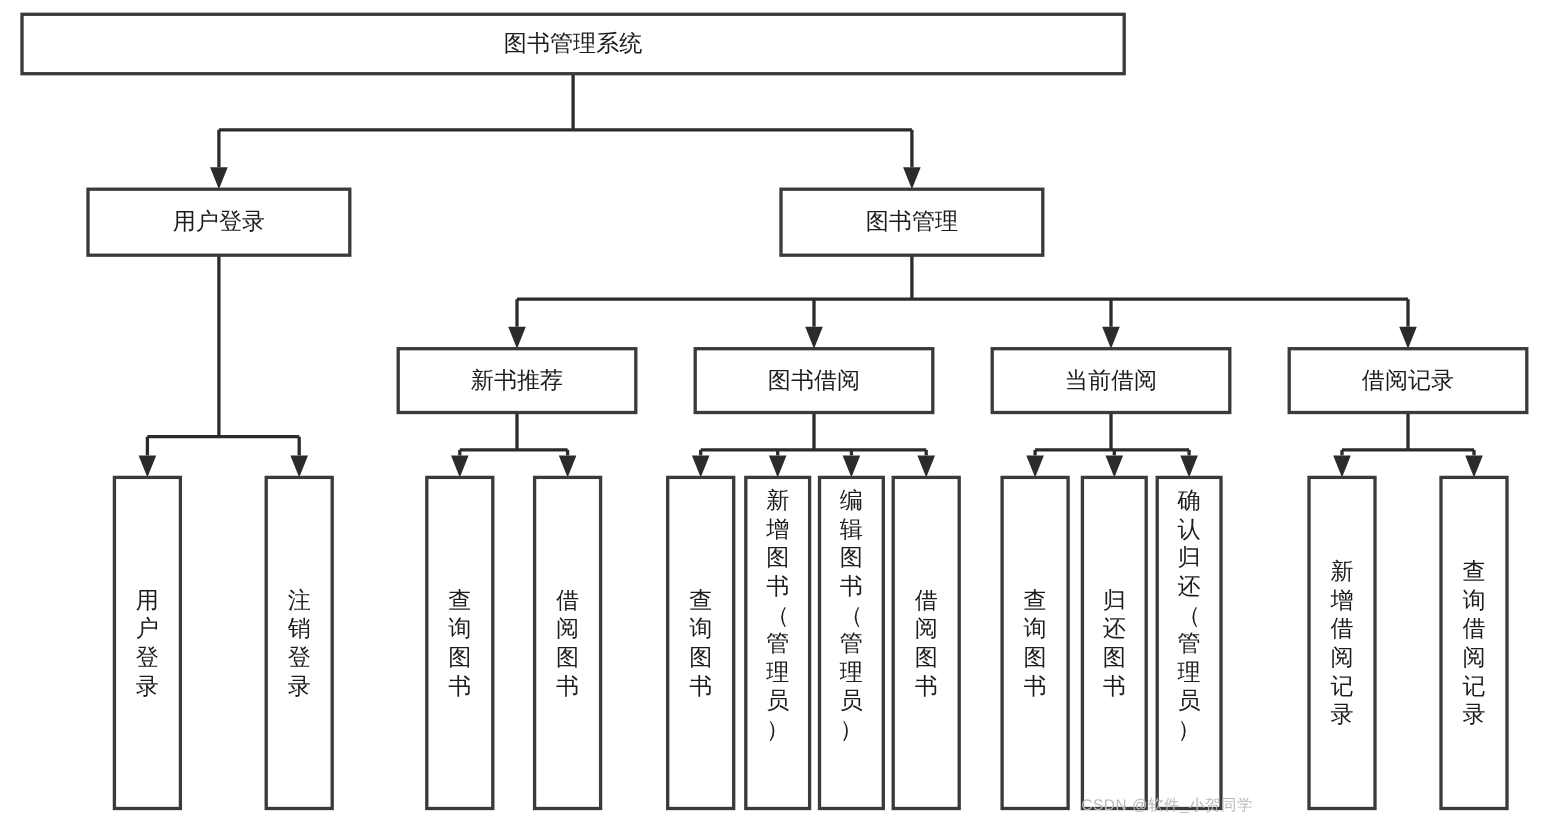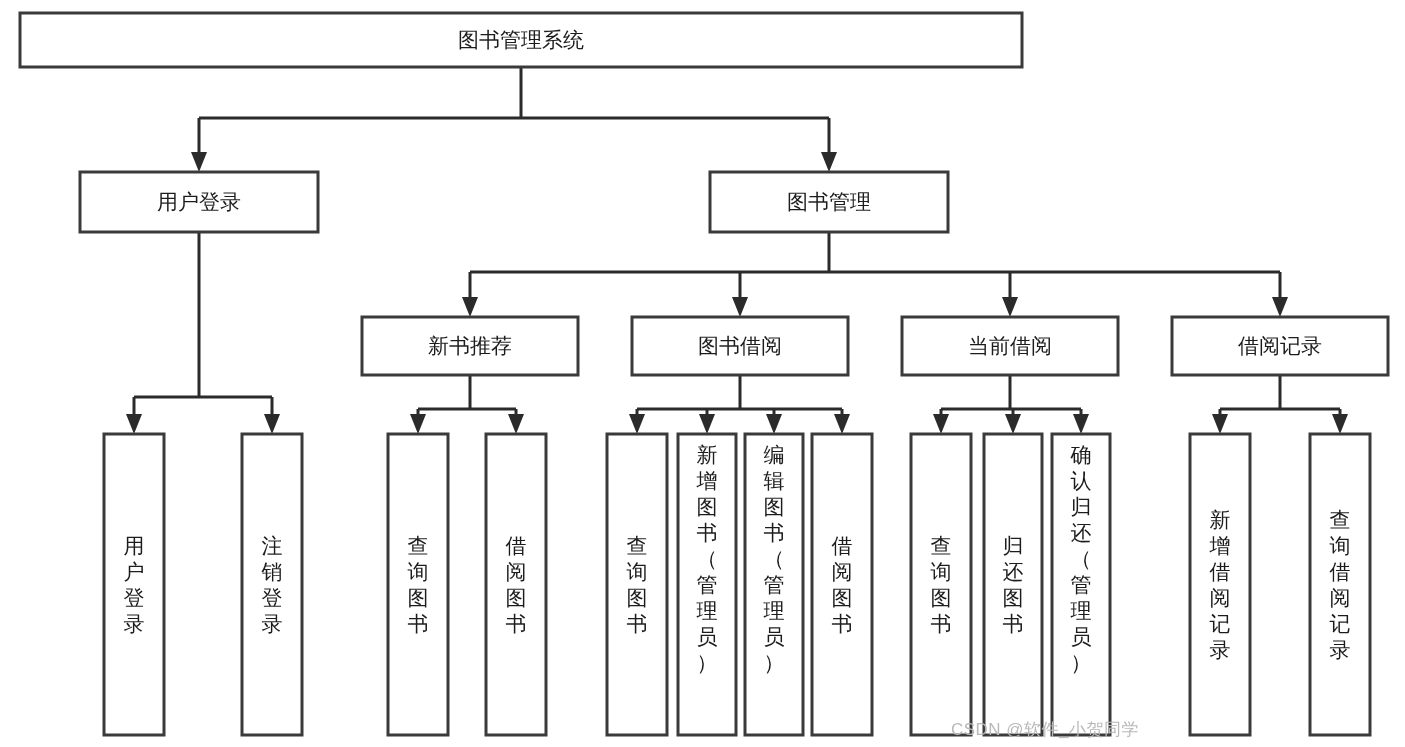--- a/index.html
+++ b/index.html
@@ -51,21 +51,21 @@
   }
   .arrow-head {
     fill: #2b2b2b;
     stroke: none;
   }
   .watermark {
     position: absolute;
     right: 8px;
     bottom: 6px;
     font-family: "Liberation Sans", "DejaVu Sans", sans-serif;
-    font-size: 17px;
+    font-size: 14px;
     color: #b9b9b9;
     letter-spacing: 0.5px;
     white-space: nowrap;
     pointer-events: none;
   }
 </style>
 </head>
 <body>
 
 <div id="diagram-root">

